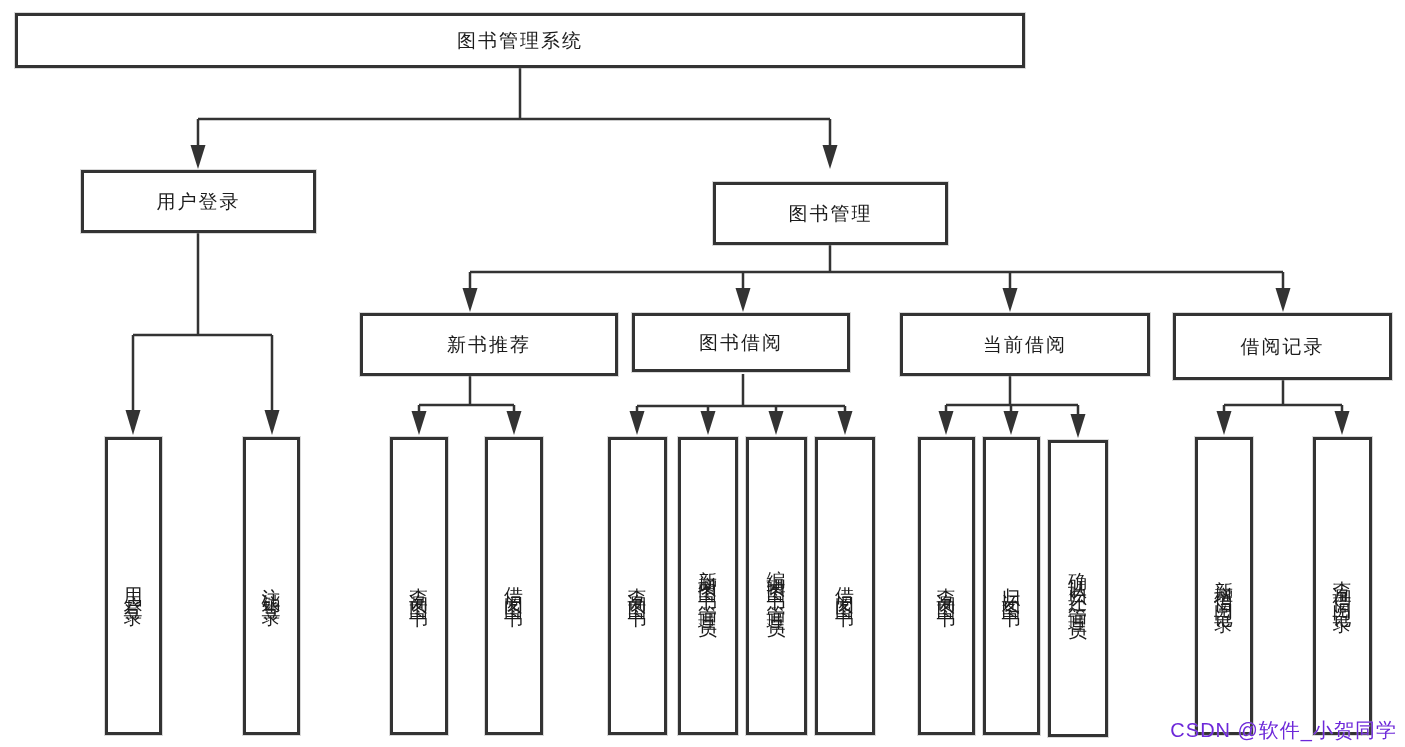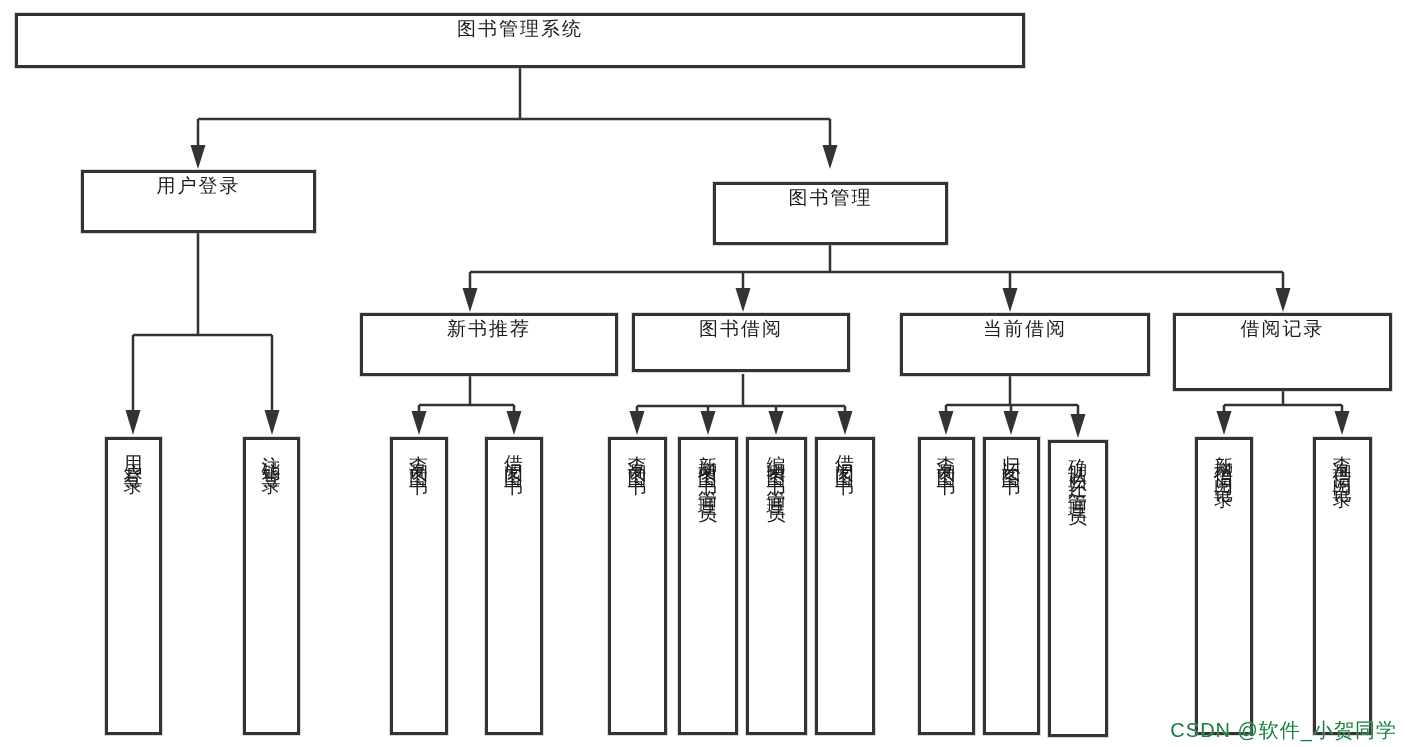--- a/index.html
+++ b/index.html
@@ -9,21 +9,21 @@
     background:#ffffff;
     overflow:hidden;
     font-family:"Liberation Sans","DejaVu Sans",sans-serif;
   }
   #wires{position:absolute;left:0;top:0;z-index:1;}
   .box{
     position:absolute;
     box-sizing:border-box;
     background:#ffffff;
     border:3px solid #333333;
-    display:flex;align-items:flex-start;justify-content:center;
+    display:flex;align-items:center;justify-content:center;
     z-index:2;
     box-shadow:0 0 0 1px rgba(150,150,150,0.35);
   }
   .h-label{
     font-size:19px;
     letter-spacing:2px;
     color:#1c1c1c;
     white-space:nowrap;
   }
   .v-label{
@@ -34,40 +34,40 @@
     color:#1c1c1c;
     line-height:1;
   }
   
   #n-root{left:15px;top:13px;width:1010px;height:55px;}
   #n-user-login{left:81px;top:170px;width:235px;height:63px;}
   #n-book-mgmt{left:713px;top:170px;width:235px;height:63px;margin-top:12px;}
   #n-new-book{left:360px;top:313px;width:258px;height:63px;}
   #n-book-borrow{left:632px;top:313px;width:218px;height:59px;}
   #n-current-borrow{left:900px;top:313px;width:250px;height:63px;}
-  #n-borrow-records{left:1173px;top:313px;width:219px;height:78px;}
+  #n-borrow-records{left:1173px;top:313px;width:219px;height:67px;}
   #n-user-login-leaf{left:105px;top:437px;width:57px;height:298px;}
   #n-logout-leaf{left:243px;top:437px;width:57px;height:298px;}
   #n-query-books-a{left:390px;top:437px;width:58px;height:298px;}
   #n-borrow-books-a{left:485px;top:437px;width:58px;height:298px;}
   #n-query-books-b{left:608px;top:437px;width:59px;height:298px;}
   #n-add-books{left:678px;top:437px;width:60px;height:298px;}
   #n-edit-books{left:746px;top:437px;width:61px;height:298px;}
   #n-borrow-books-b{left:815px;top:437px;width:60px;height:298px;}
   #n-query-books-c{left:918px;top:437px;width:57px;height:298px;}
   #n-return-books{left:983px;top:437px;width:57px;height:298px;}
   #n-confirm-return{left:1048px;top:440px;width:60px;height:297px;}
   #n-add-borrow-record{left:1195px;top:437px;width:58px;height:298px;}
   #n-query-borrow-record{left:1313px;top:437px;width:59px;height:298px;}
   #watermark{
     position:absolute;
     right:8px;bottom:3px;
     z-index:5;
     font-size:20px;
-    color:#15803d;
+    color:#6d28d9;
     letter-spacing:1px;
     text-shadow:0 0 1px rgba(255,255,255,0.8);
   }
 </style>
 </head>
 <body>
 
 <div id="canvas">
 
   <svg id="wires" width="1405" height="747" viewBox="0 0 1405 747">

